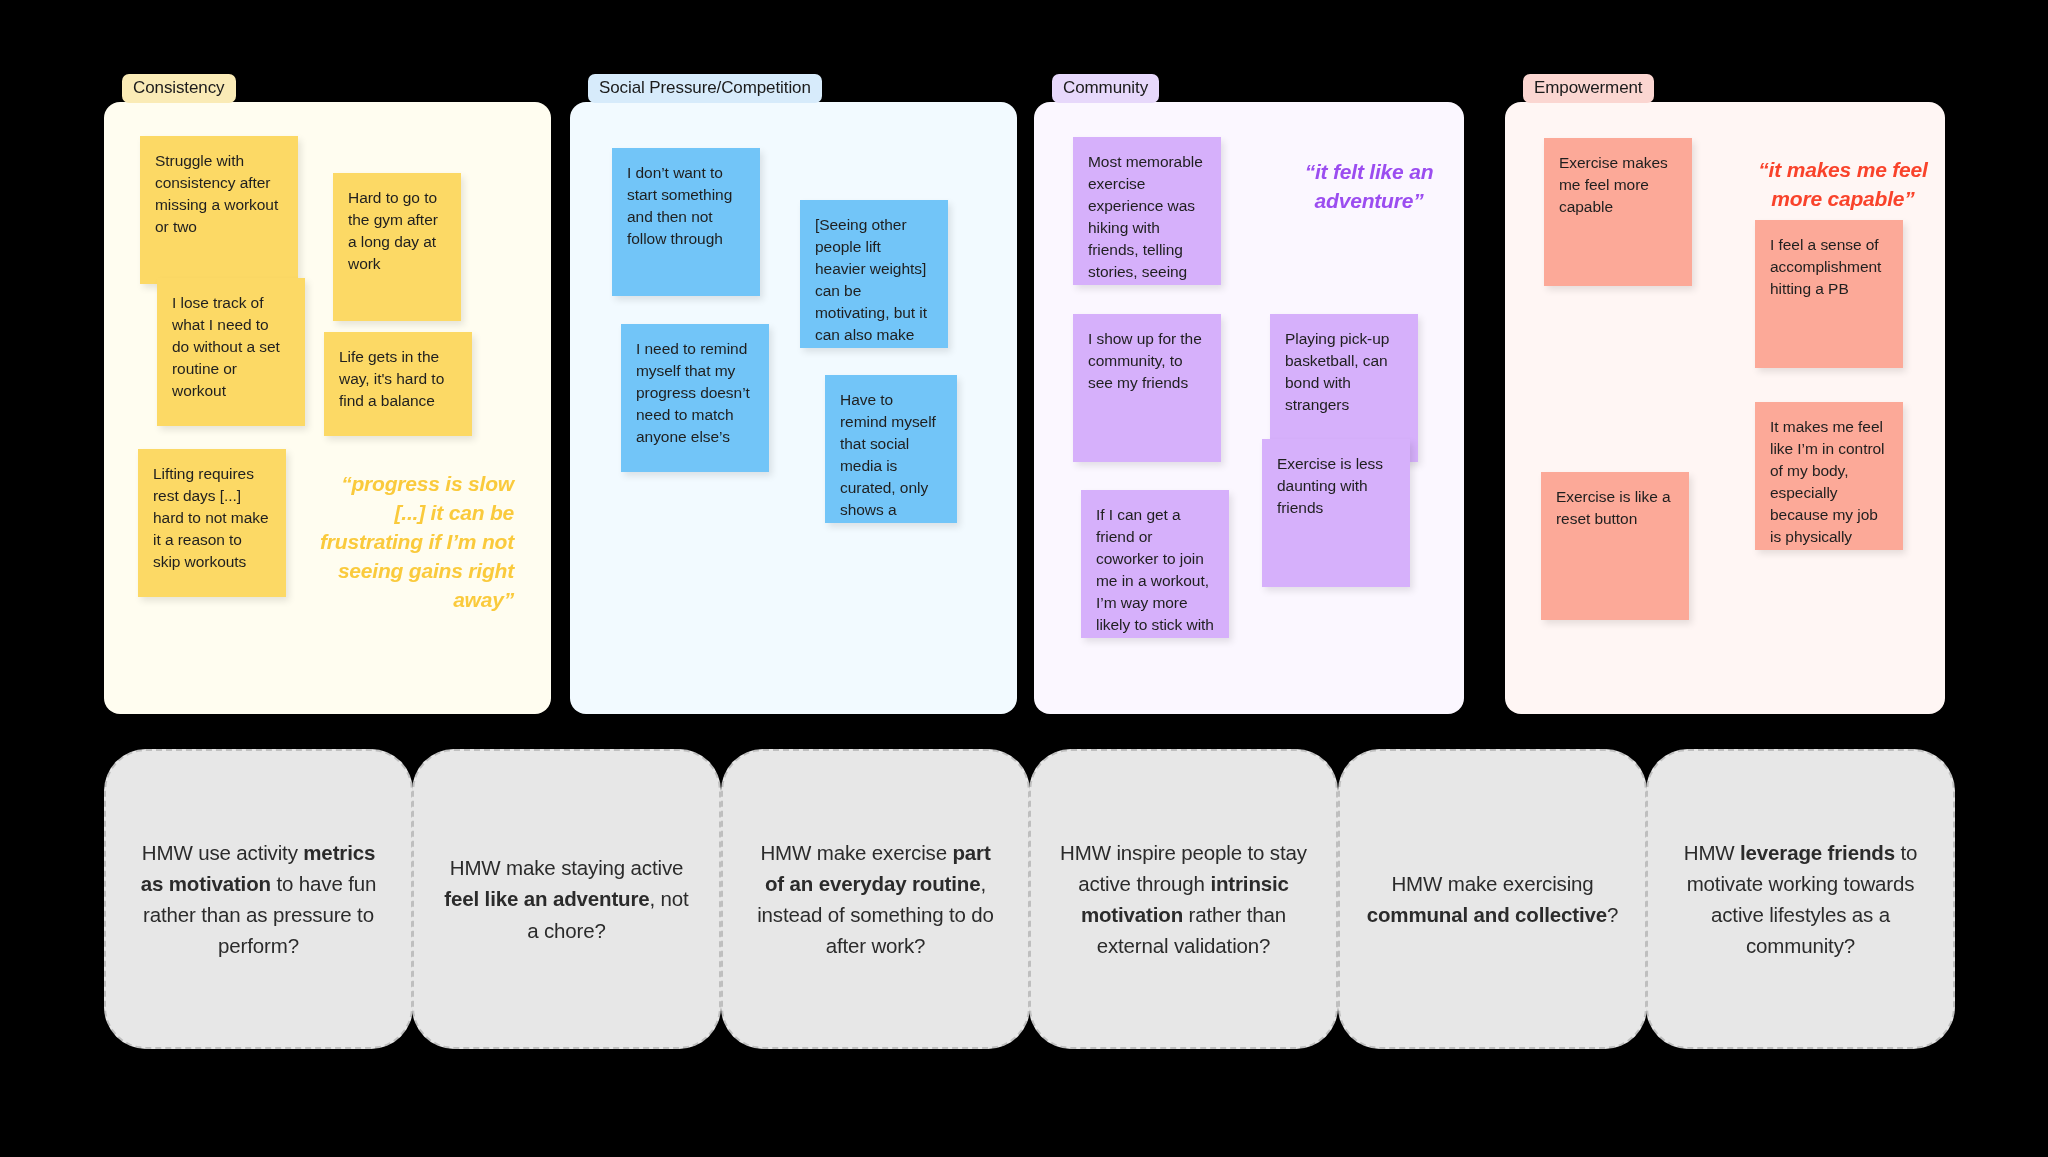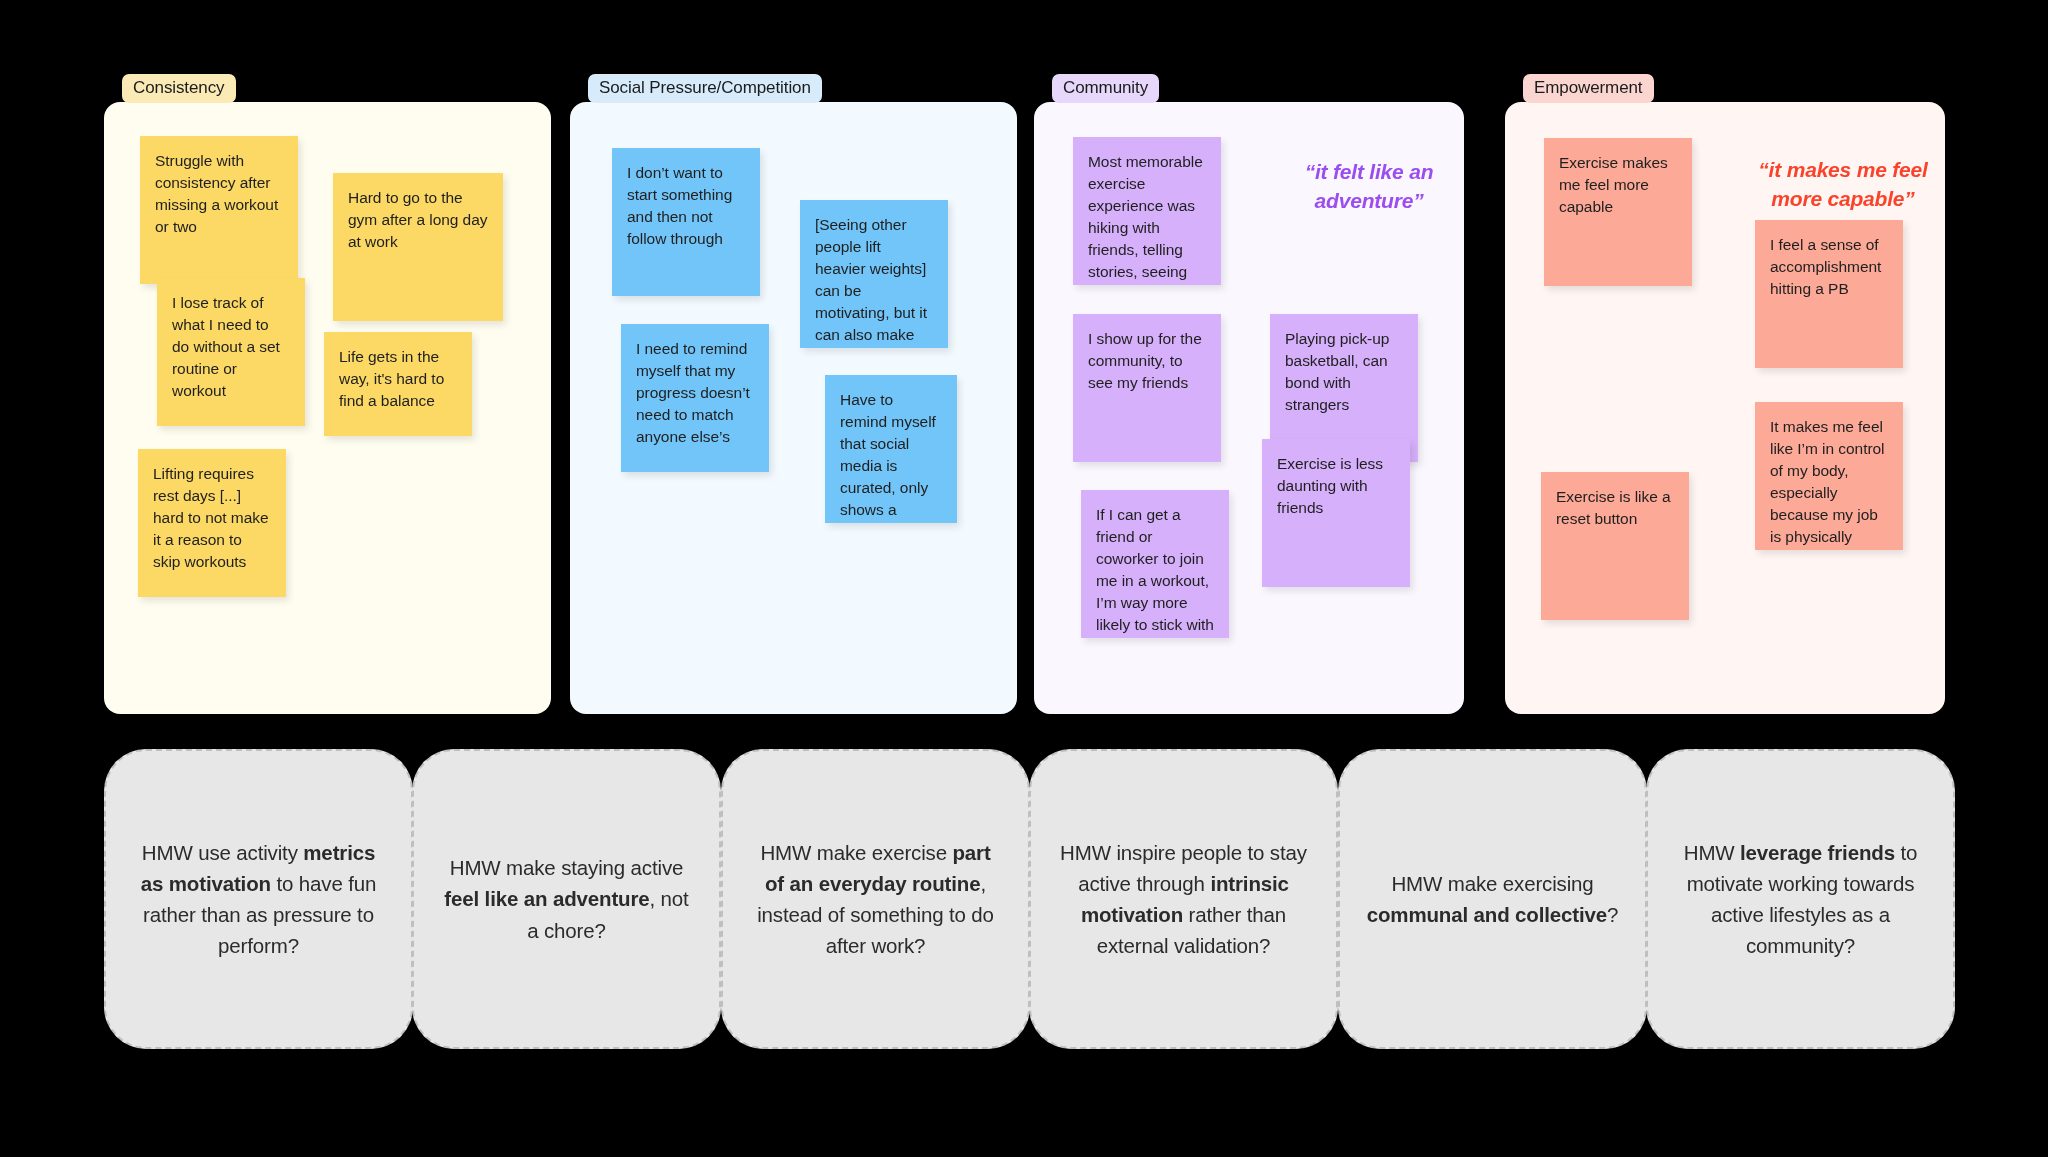--- a/index.html
+++ b/index.html
@@ -94,24 +94,25 @@
 </style>
 </head>
 <body>
 
 <div id="board">
   <div id="columns-root">
       <div class="column" style="left: 104px; width: 447px;">
         <div class="col-panel" style="background: rgb(255, 253, 240);"></div>
         <div class="col-label" style="background: rgb(250, 235, 182);">Consistency</div>
         <div class="note" style="left: 36px; top: 34px; width: 158px; height: 148px; background: rgb(252, 217, 101);">Struggle with consistency after missing a workout or two</div>
-        <div class="note" style="left: 229px; top: 71px; width: 170px; height: 148px; background: rgb(252, 217, 101);">Hard to go to the gym after a long day at work</div>
+        <div class="note" style="left: 229px; top: 71px; width: 128px; height: 148px; background: rgb(252, 217, 101);">Hard to go to the gym after a long day at work</div>
         <div class="note" style="left: 53px; top: 176px; width: 148px; height: 148px; background: rgb(252, 217, 101);">I lose track of what I need to do without a set routine or workout</div>
         <div class="note" style="left: 220px; top: 230px; width: 148px; height: 104px; background: rgb(252, 217, 101);">Life gets in the way, it's hard to find a balance</div>
         <div class="note" style="left: 34px; top: 347px; width: 148px; height: 148px; background: rgb(252, 217, 101);">Lifting requires rest days [...] hard to not make it a reason to skip workouts</div>
+        <div class="quote" style="left: 210px; top: 368px; width: 200px; text-align: right; color: rgb(250, 202, 60);">“progress is slow [...] it can be frustrating if I’m not seeing gains right away”</div>
       </div>
       <div class="column" style="left: 570px; width: 447px;">
         <div class="col-panel" style="background: rgb(242, 250, 255);"></div>
         <div class="col-label" style="background: rgb(215, 235, 251);">Social Pressure/Competition</div>
         <div class="note" style="left: 42px; top: 46px; width: 148px; height: 148px; background: rgb(114, 197, 248);">I don’t want to start something and then not follow through</div>
         <div class="note" style="left: 230px; top: 98px; width: 148px; height: 148px; background: rgb(114, 197, 248);">[Seeing other people lift heavier weights] can be motivating, but it can also make me feel self-conscious</div>
         <div class="note" style="left: 51px; top: 222px; width: 148px; height: 148px; background: rgb(114, 197, 248);">I need to remind myself that my progress doesn’t need to match anyone else’s</div>
         <div class="note" style="left: 255px; top: 273px; width: 132px; height: 148px; background: rgb(114, 197, 248);">Have to remind myself that social media is curated, only shows a snapshot</div>
       </div>
       <div class="column" style="left: 1034px; width: 430px;">

